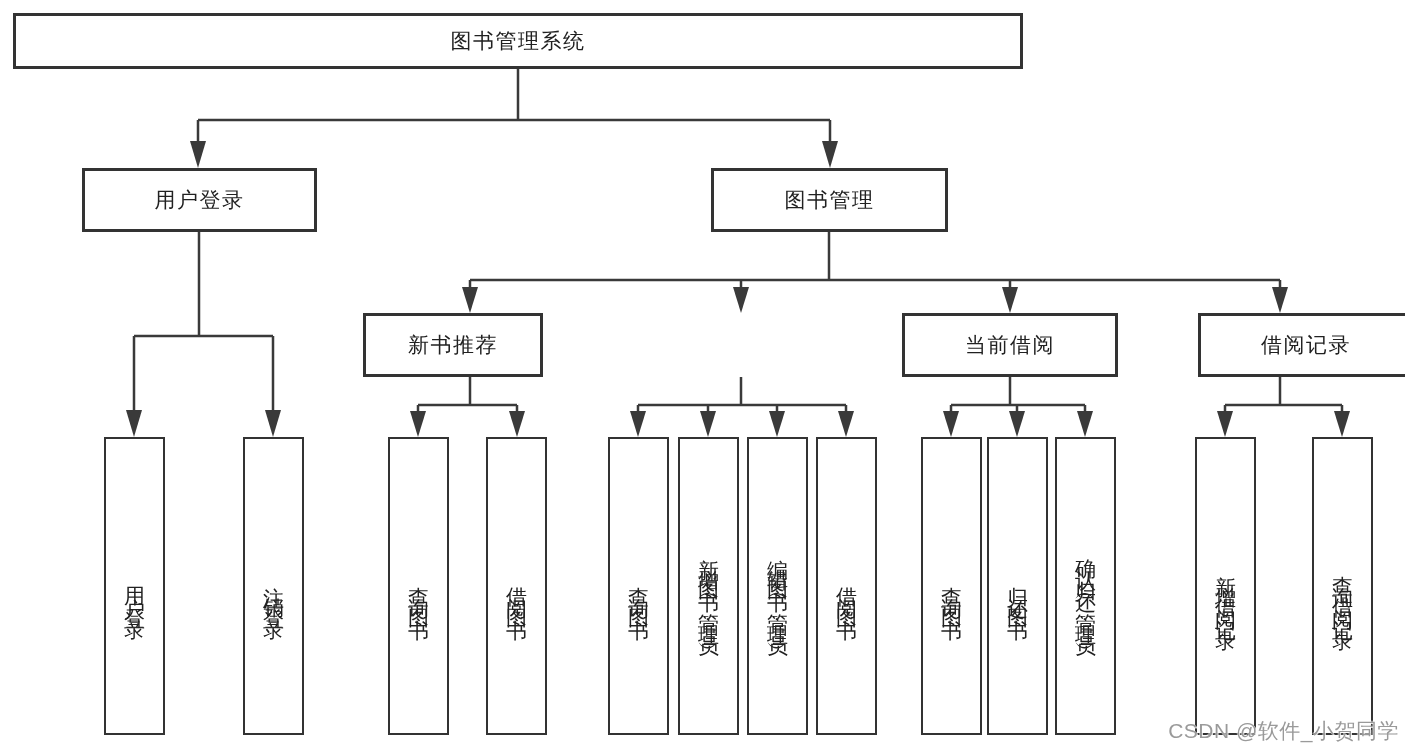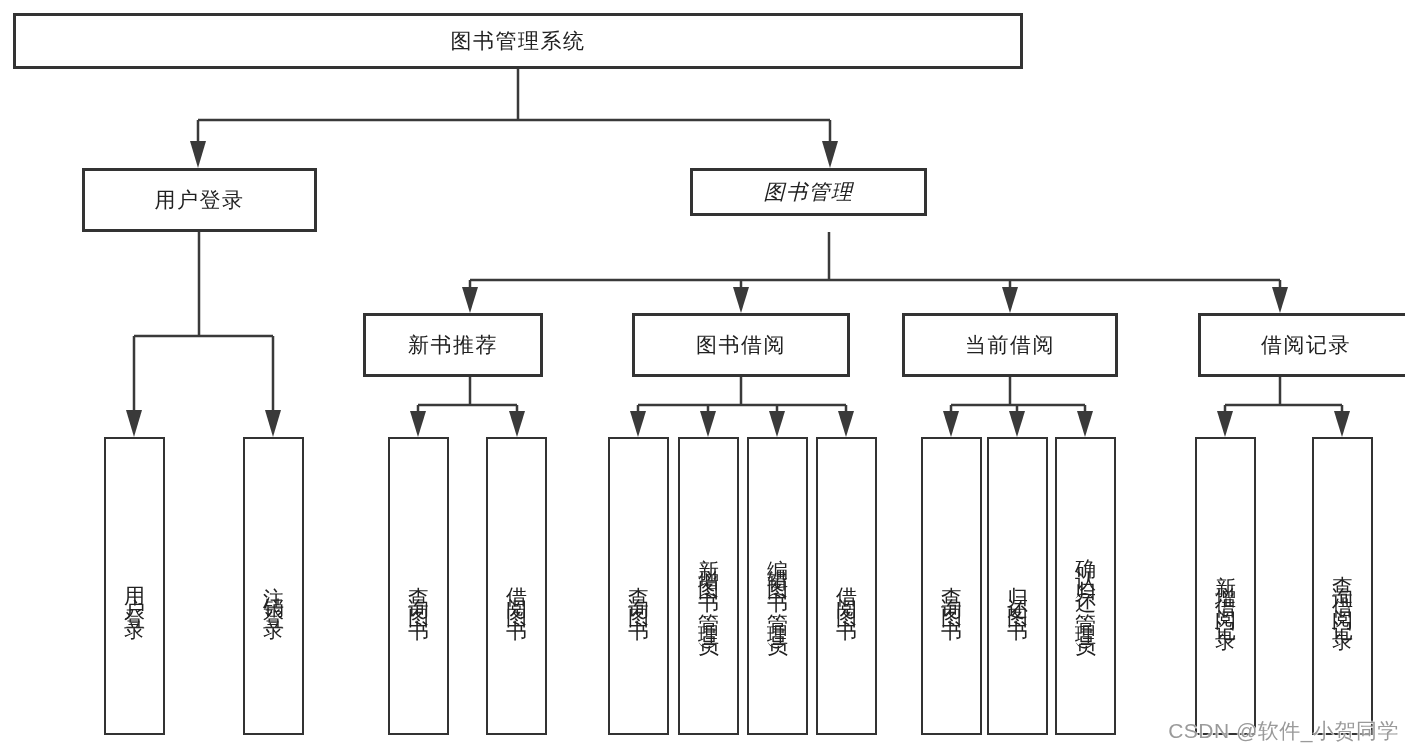--- a/index.html
+++ b/index.html
@@ -34,21 +34,21 @@
     z-index: 2;
     color: #212121;
   }
   .h-label {
     font-size: 21px;
     letter-spacing: 1.5px;
     white-space: nowrap;
   }
   .box.root   { left: 13px;  top: 13px;  width: 1010px; height: 56px; }
   .box.l2a    { left: 82px;  top: 168px; width: 235px;  height: 64px; }
-  .box.l2b    { left: 690px; top: 168px; width: 237px;  height: 48px; font-style: italic; }
+  .box.l2b    { left: 711px; top: 168px; width: 237px;  height: 64px; }
   .box.l3     { top: 313px;  height: 64px; }
   .box.l3a    { left: 363px;  width: 180px; }
   .box.l3b    { left: 632px;  width: 218px; }
   .box.l3c    { left: 902px;  width: 216px; }
   .box.l3d    { left: 1172px; width: 216px; margin-left: 26px; }
   .box.leaf {
     top: 437px;
     height: 298px;
     width: 61px;
     border-width: 2px;
@@ -149,23 +149,20 @@
   <div class="box l2a">
     <span class="h-label">用户登录</span>
   </div>
   <div class="box l2b">
     <span class="h-label">图书管理</span>
   </div>
 
   <div class="box l3 l3a">
     <span class="h-label">新书推荐</span>
   </div>
-  <div class="box l3 l3b">
-    <span class="h-label">图书借阅</span>
-  </div>
   <div class="box l3 l3c">
     <span class="h-label">当前借阅</span>
   </div>
   <div class="box l3 l3d">
     <span class="h-label">借阅记录</span>
   </div>
 
   <div class="box leaf p1">
     <span class="v-label">用户登录</span>
   </div>

